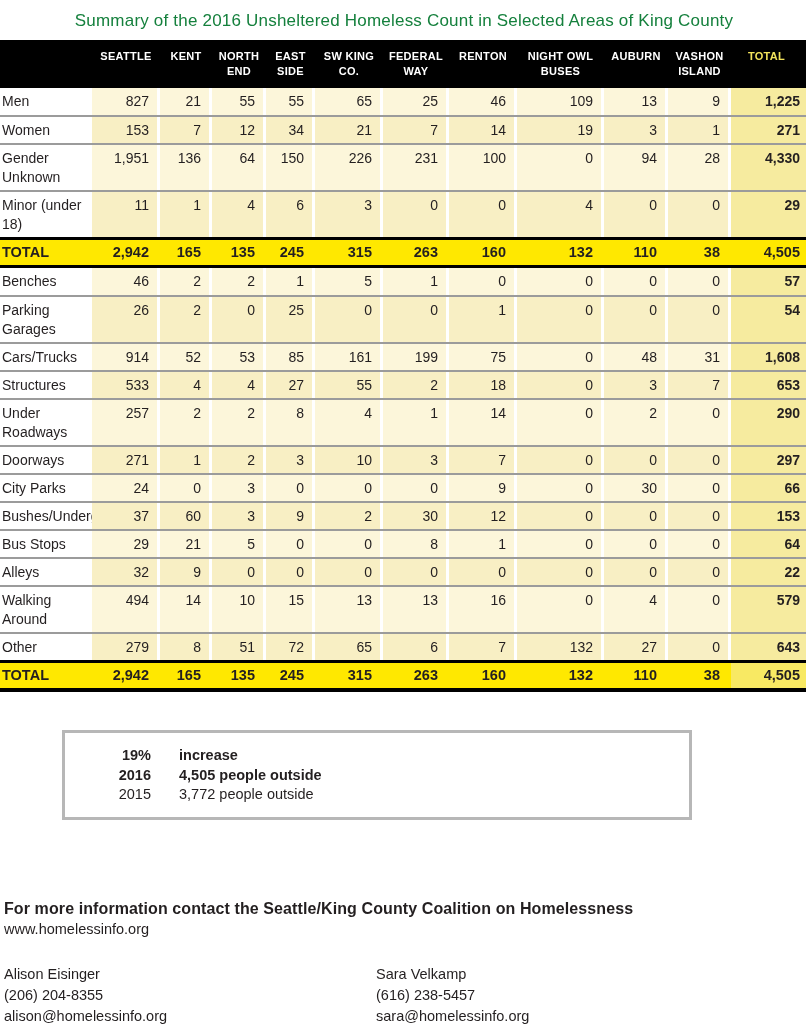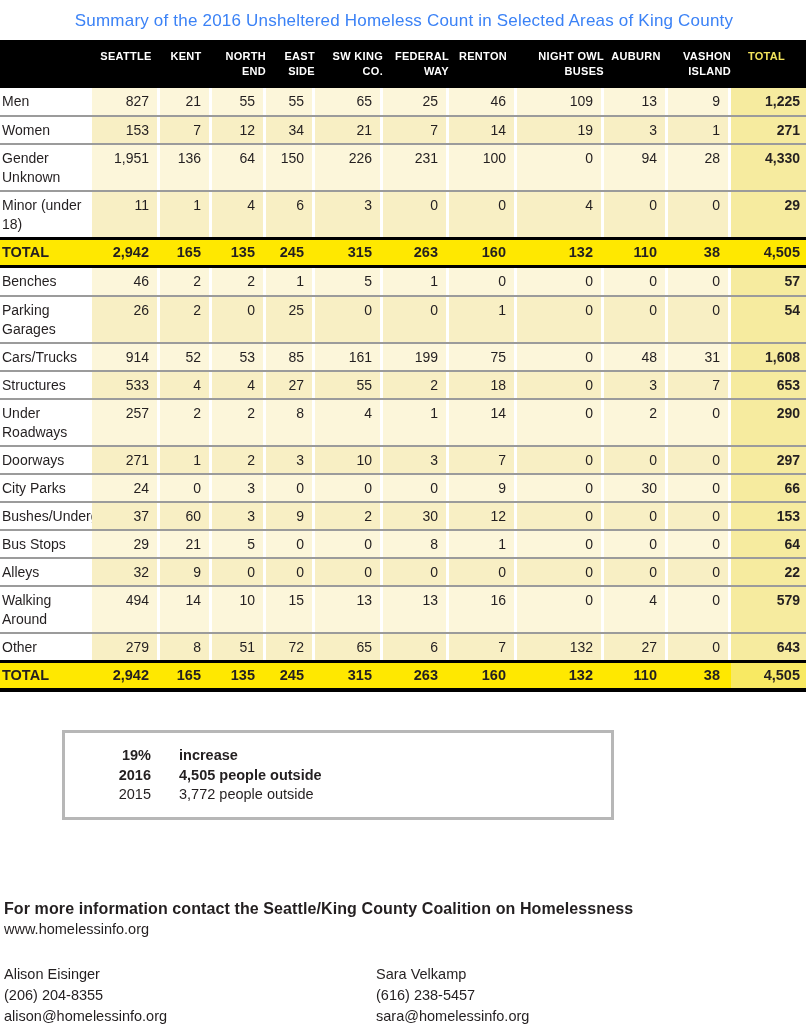--- a/index.html
+++ b/index.html
@@ -11,42 +11,42 @@
     overflow: hidden;
   }
   .page { width: 808px; position: relative; }
 
   .title {
     text-align: center;
     font-size: 17px;
     font-weight: normal;
     letter-spacing: 0.2px;
     padding: 11px 20px 9px 20px;
-    color: #3b82f6;
+    color: #15803d;
   }
 
   
   .tbl { width: 806px; --cols: 92px 68px 52px 54px 49px 68px 66px 68px 87px 64px 63px 75px; }
 
   .header-row {
     display: grid;
     grid-template-columns: var(--cols);
     background: #000;
     min-height: 48px;
   }
   .hcell {
     text-align: center;
     padding-top: 9px;
     color: #fff;
     font-size: 11px;
     font-weight: bold;
     line-height: 15px;
     letter-spacing: 0.3px;
   }
-  .hcell .hinner { display: inline-block; text-align: right; }
+  .hcell .hinner { display: inline-block; text-align: center; }
   .hcell.htotal { color: #f2e35c; padding-right: 4px; }
 
   .row {
     display: grid;
     grid-template-columns: var(--cols);
     min-height: 27px;
     border-top: 2px solid #9b9b9b;
   }
   .row.first, .row.after-total { border-top: none; }
 
@@ -85,21 +85,21 @@
     font-size: 14.5px;
     padding-top: 3px; padding-bottom: 3px;
   }
   .total-row .cell.total-col { background: #ffe800 !important; }
   .total-row.bottom { border-bottom: 4px solid #000; }
   .total-row.bottom .cell.total-col { background: #f8e963 !important; }
 
   
   .summary-box {
     margin: 38px 0 0 62px;
-    width: 552px;
+    width: 630px;
     border: 3px solid #b7b7b7;
     padding: 13px 10px 12px 20px;
   }
   .sum-row {
     display: grid;
     grid-template-columns: 66px 1fr;
     column-gap: 28px;
     font-size: 14.5px;
     line-height: 19.5px;
   }

